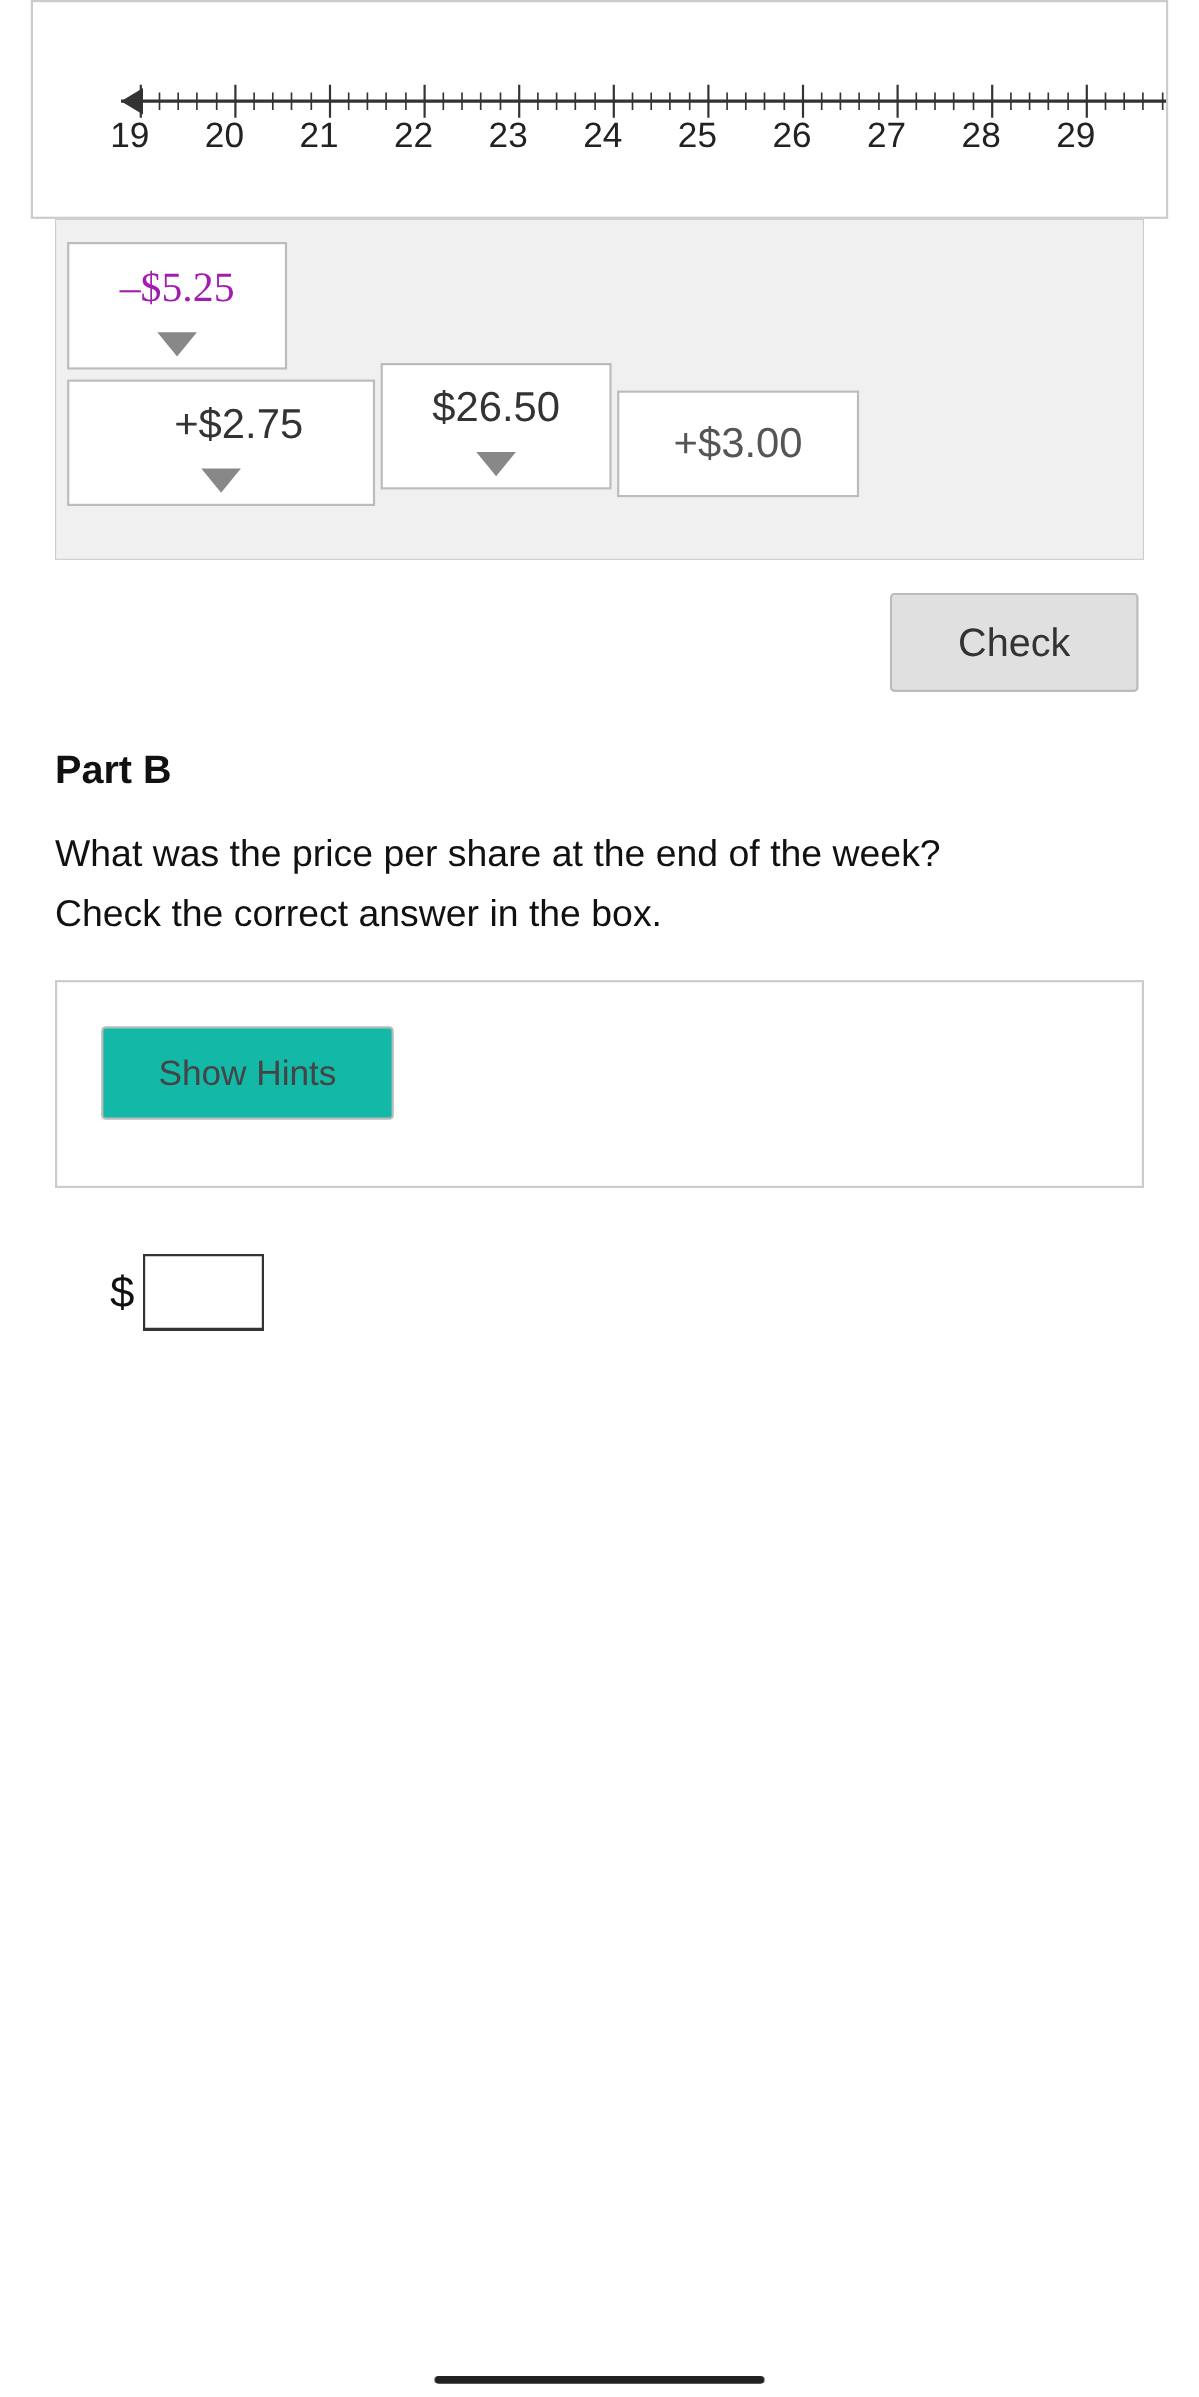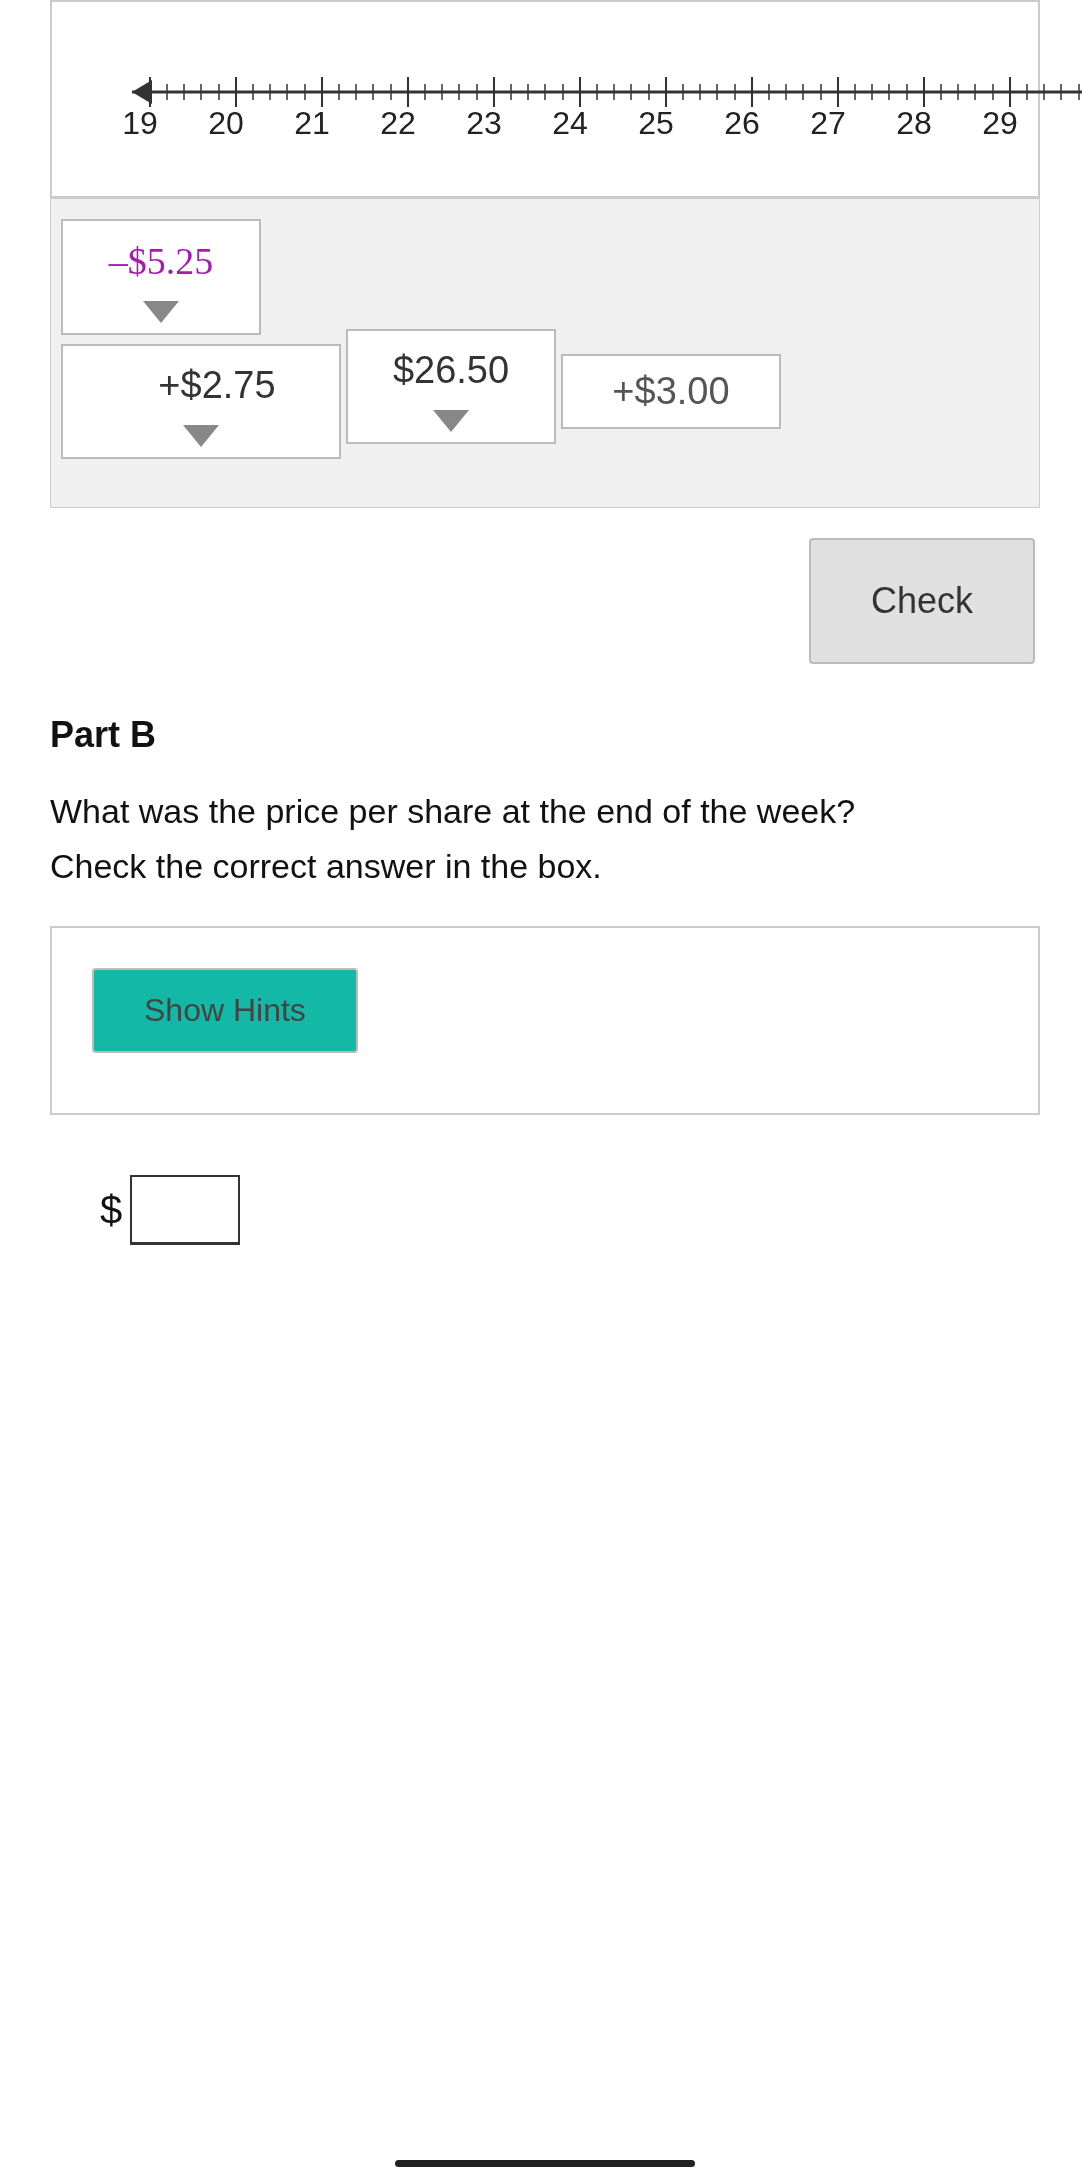--- a/index.html
+++ b/index.html
@@ -18,36 +18,36 @@
 
     .page-container {
       width: 1090px;
       padding: 0;
       background: #fff;
     }
 
     
     .number-line-section {
       border: 2px solid #ccc;
-      margin: 0 50px;
+      margin: 0 28px;
       padding: 30px 0 40px 0;
       background: #fff;
     }
 
     
     .check-button-area {
       display: flex;
       justify-content: flex-end;
       margin: 30px 55px 50px 50px;
     }
 
     .check-button {
       background: #e0e0e0;
       border: 2px solid #bbb;
-      padding: 40px 60px;
+      padding: 22px 60px;
       font-size: 36px;
       font-family: Arial, sans-serif;
       cursor: pointer;
       color: #333;
       border-radius: 4px;
     }
 
     
     .part-b-section {
       margin: 20px 50px 0 50px;
@@ -238,21 +238,21 @@
     </div>
 
     <div style="position: absolute; top: 130px; left: 295px; background: #fff; border: 2px solid #bbb; min-width: 210px; text-align: center; cursor: grab;">
       <div style="padding: 18px 24px; font-size: 38px; font-family: Arial, sans-serif; color: #333;">$26.50</div>
       <div style="display: flex; justify-content: center; padding-bottom: 10px;">
         <div style="width:0;height:0;border-left:18px solid transparent;border-right:18px solid transparent;border-top:22px solid #888;"></div>
       </div>
     </div>
 
     <div style="position: absolute; top: 155px; left: 510px; background: #fff; border: 2px solid #bbb; min-width: 220px; text-align: center; cursor: grab;">
-      <div style="padding: 14px 24px; font-size: 38px; font-family: Arial, sans-serif; color: #555;">+$3.00</div>
+      <div style="padding: 25px 24px; font-size: 38px; font-family: Arial, sans-serif; color: #555;">+$3.00</div>
     </div>
   </div>
 
   <div class="check-button-area">
     <button class="check-button">Check</button>
   </div>
 
   <div class="part-b-section">
     <p class="part-b-title">Part B</p>
     <p class="part-b-question">What was the price per share at the end of the week?</p>

